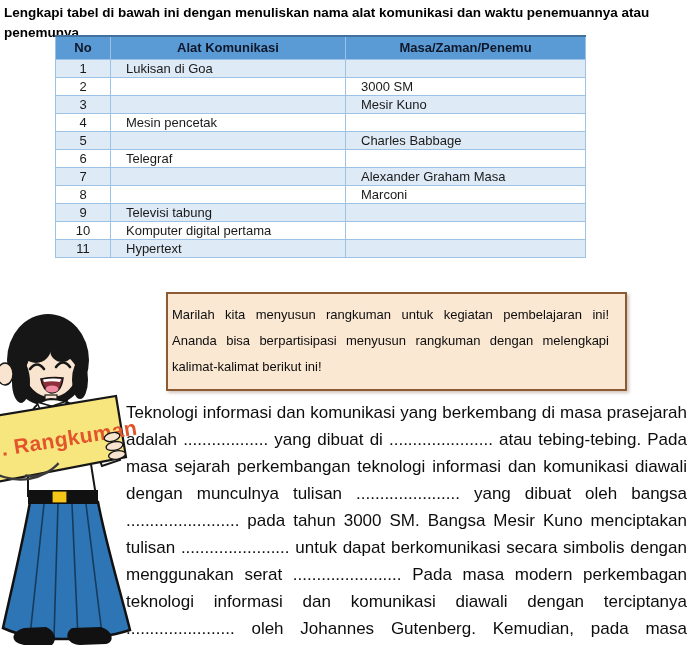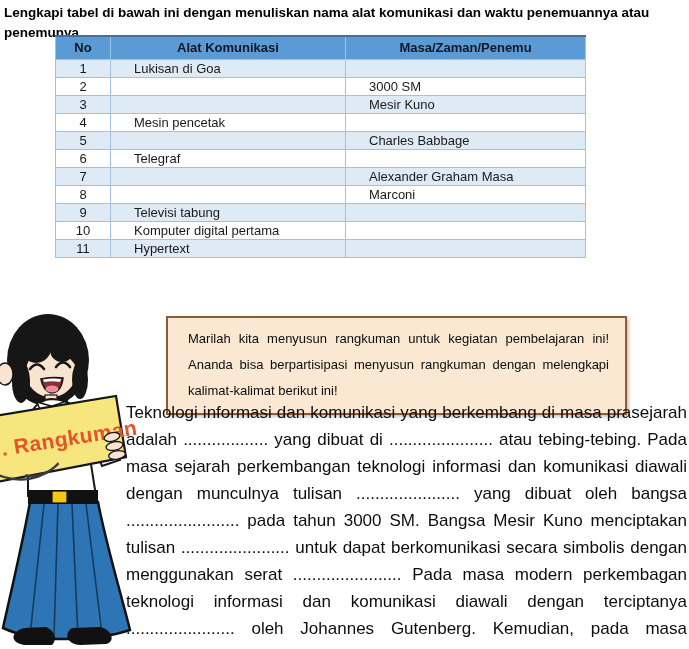--- a/index.html
+++ b/index.html
@@ -32,32 +32,32 @@
   table.comm col.c-no{width:55px;}
   table.comm col.c-alat{width:235px;}
   table.comm col.c-masa{width:240px;}
   table.comm th{
     background:var(--table-header-bg);color:#0f172a;font-weight:bold;
     text-align:center;padding:3px 6px;border:1px solid var(--table-border);
     font-size:13px;line-height:16px;
   }
   table.comm td{
     border:1px solid var(--table-border);
-    padding:1px 23px;height:18px;line-height:15px;
+    padding:1px 15px;height:18px;line-height:15px;
     background:#fff;color:#1a1a1a;
   }
   table.comm td.num{text-align:center;padding:1px 2px;}
   table.comm tbody tr:nth-child(odd) td{background:var(--table-row-alt-bg);}
 
   .callout{
-    position:absolute;left:166px;top:316px;width:461px;
+    position:absolute;left:166px;top:292px;width:461px;
     background:var(--callout-bg);
     border:2px solid var(--callout-border);
     box-shadow:2px 2px 3px rgba(120,90,60,.35);
-    padding:8px 16px 9px 20px;
+    padding:8px 16px 9px 4px;
   }
   .callout .txt{
     font-size:13px;line-height:26px;color:#0d0d0d;text-align:justify;
   }
 
   .summary{
     position:absolute;left:126px;top:399px;width:561px;
     font-size:17px;line-height:27px;color:#0d0d0d;text-align:justify;
   }
 

